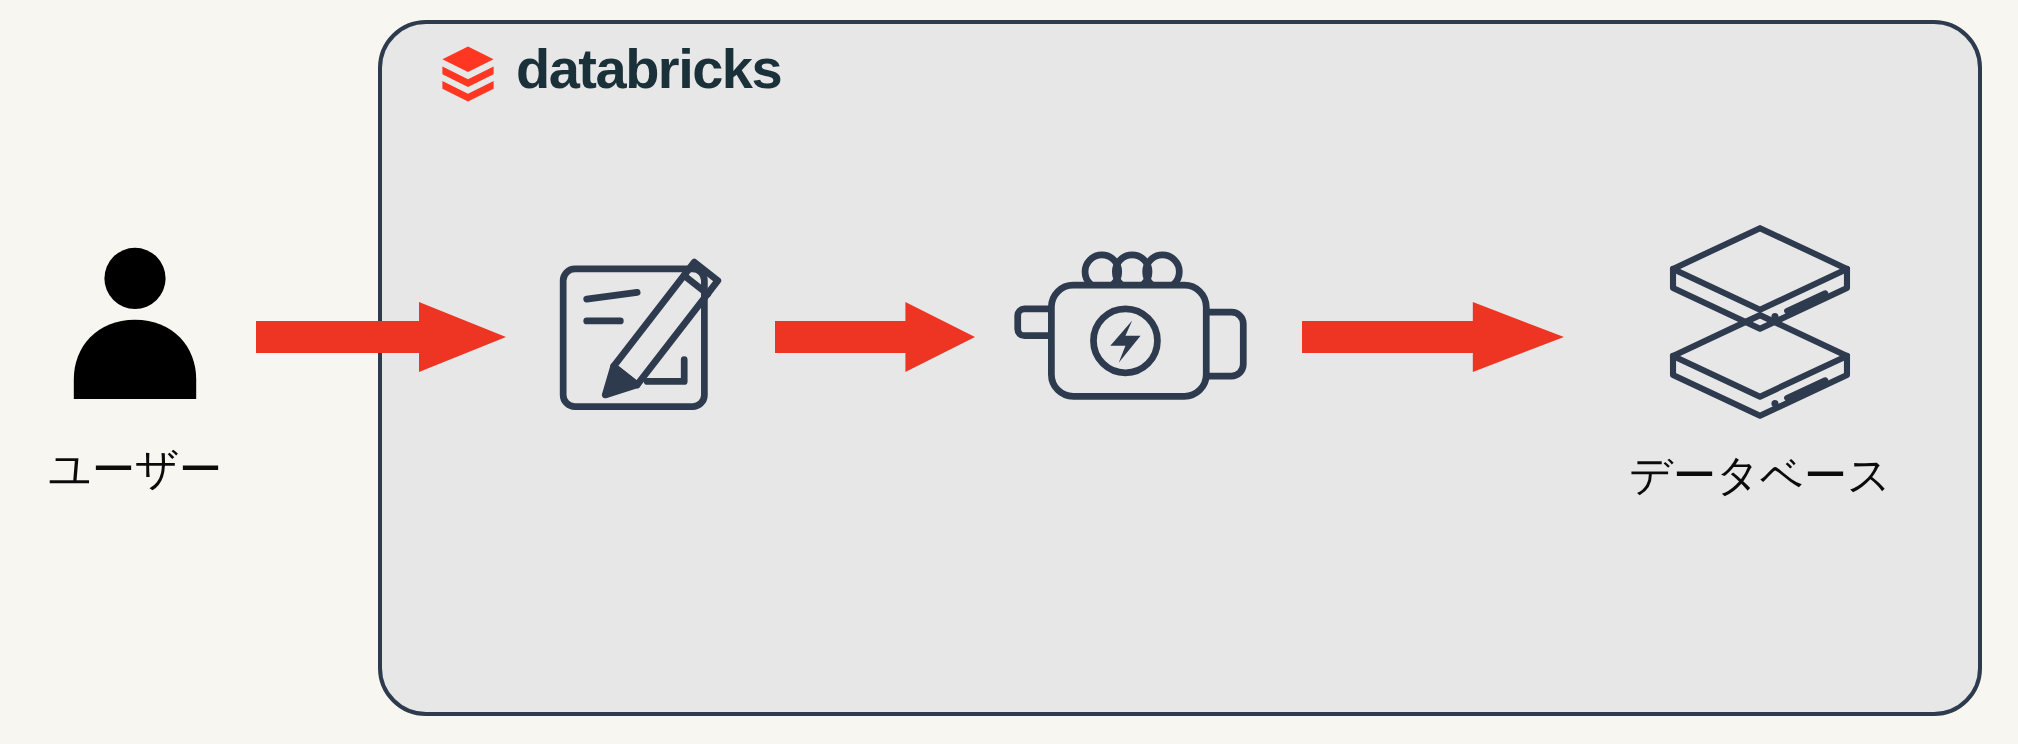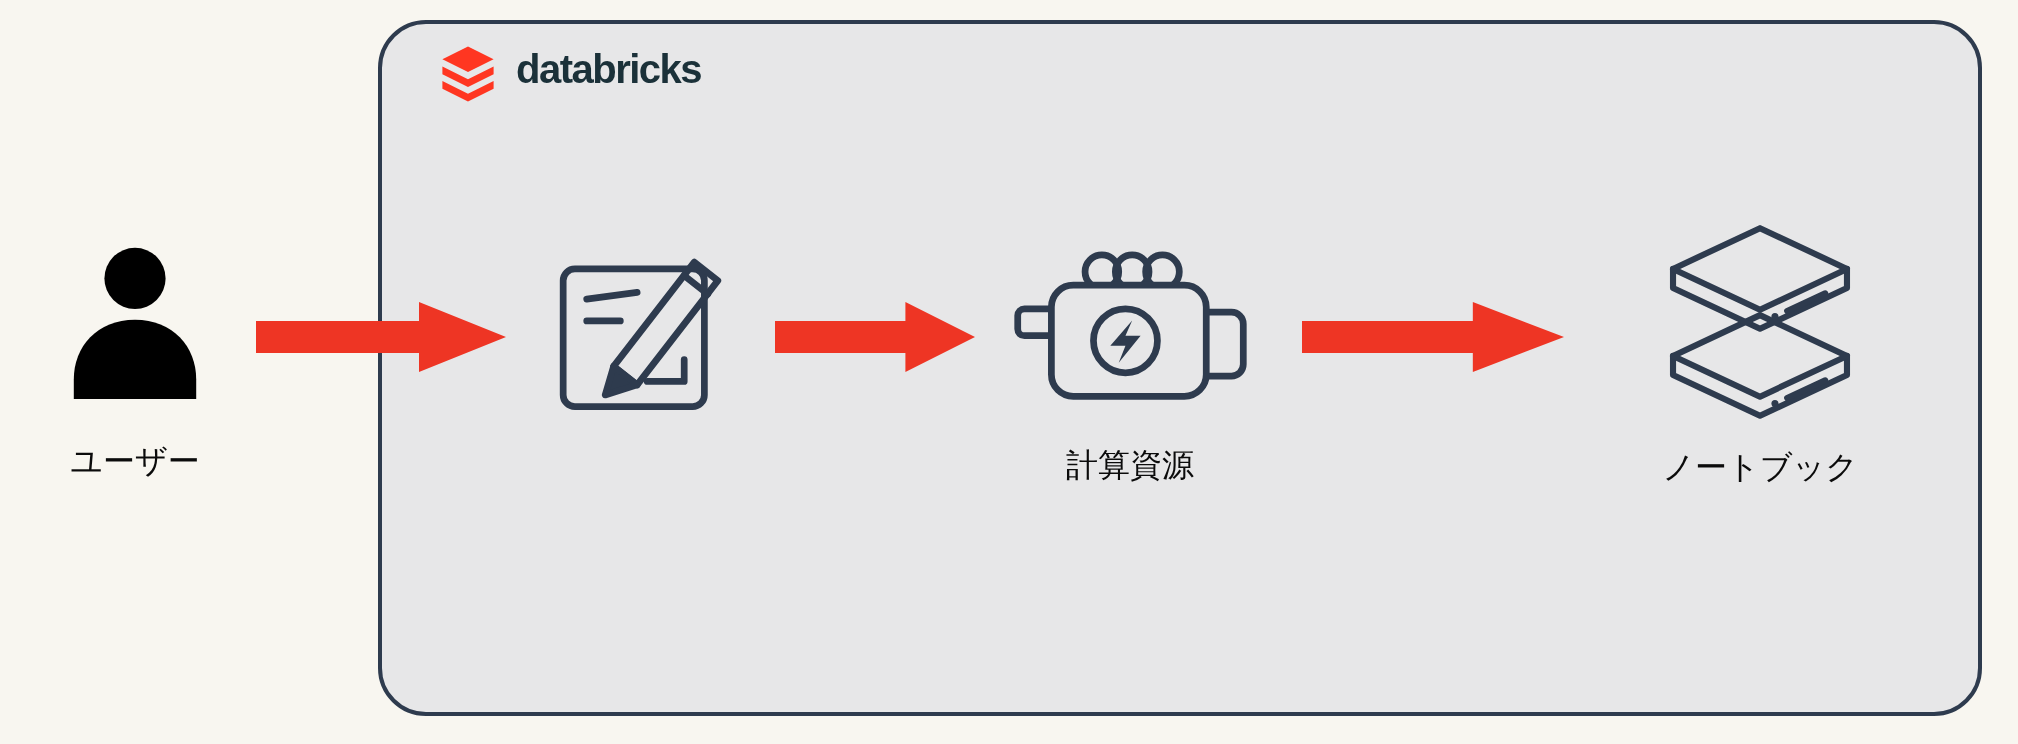--- a/index.html
+++ b/index.html
@@ -28,40 +28,40 @@
   .brand {
     position: absolute;
     left: 436px;
     top: 40px;
     display: flex;
     align-items: center;
     gap: 16px;
   }
   .brand-logo { width: 64px; height: 64px; }
   .brand-text {
-    font-size: 40px;
+    font-size: 56px;
     font-weight: 700;
     color: #1B3139;
     letter-spacing: -1.5px;
     line-height: 1;
     padding-bottom: 6px;
   }
   .node {
     position: absolute;
     display: flex;
     flex-direction: column;
     align-items: center;
   }
   .node-user    { left: 10px;   top: 228px; width: 250px; }
   .node-notebook{ left: 508px;  top: 225px; width: 265px; }
   .node-compute { left: 985px;  top: 228px; width: 290px; }
   .node-storage { left: 1565px; top: 220px; width: 390px; }
   .node-label {
     margin-top: 14px;
-    font-size: 32px;
+    font-size: 43px;
     color: #0B0B0B;
     text-align: left;
     line-height: 1.35;
     white-space: nowrap;
   }
   .arrow {
     position: absolute;
     height: 70px;
   }
   .arrow-1 { left: 256px;  top: 302px; width: 250px; }
@@ -128,21 +128,20 @@
         <circle cx="58" cy="26" r="10"></circle>
         <circle cx="76" cy="26" r="10"></circle>
         <circle cx="94" cy="26" r="10"></circle>
         <rect x="8" y="48" width="26" height="16" rx="4"></rect>
         <rect x="112" y="50" width="30" height="38" rx="7"></rect>
         <rect x="28" y="34" width="92" height="66" rx="13" fill="#E7E7E8"></rect>
         <circle cx="72" cy="67" r="19"></circle>
         <path d="M76 55 L63 70 H72 L68 80 L81 64 H72 Z" fill="#2E3B4E" stroke="none"></path>
       </g>
     </svg>
-    <div class="node-label">計算資源</div>
   </div>
 
   <svg class="arrow arrow-3" viewBox="0 0 250 70" preserveAspectRatio="none" aria-hidden="true">
     <path d="M0 19 H163 V0 L250 35 L163 70 V51 H0 Z" fill="#EE3524"></path>
   </svg>
 
   <div class="node node-storage">
     <svg width="218" height="212" viewBox="0 0 160 156" aria-hidden="true">
       <g class="icon-stroke" stroke-width="4.5">
 
@@ -155,17 +154,17 @@
 
         <g>
           <path d="M16 36 V50 L80 80 L144 50 V36"></path>
           <path d="M80 6 L144 36 L80 66 L16 36 Z" fill="#E7E7E8"></path>
           <path d="M100 67 L128 54"></path>
           <circle cx="91" cy="71" r="2.6" fill="#2E3B4E" stroke="none"></circle>
         </g>
       </g>
     </svg>
     <div class="node-label">
-      <div>ノートブック</div>
+      <div>データベース</div>
     </div>
   </div>
 
 </div>
 
 </body></html>

